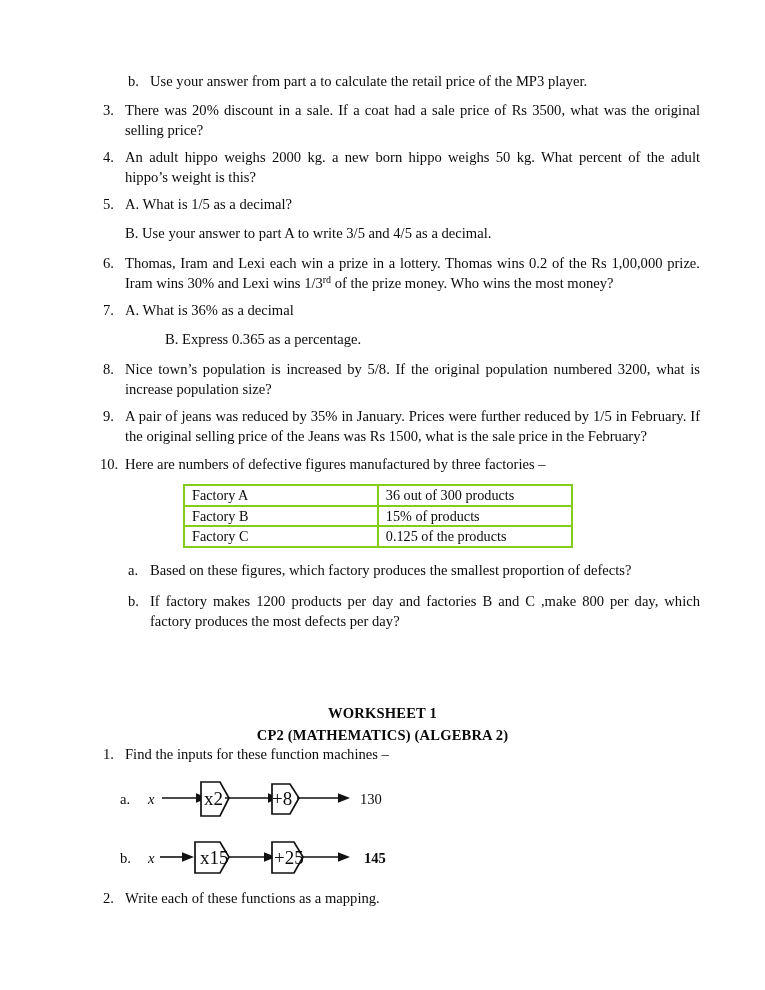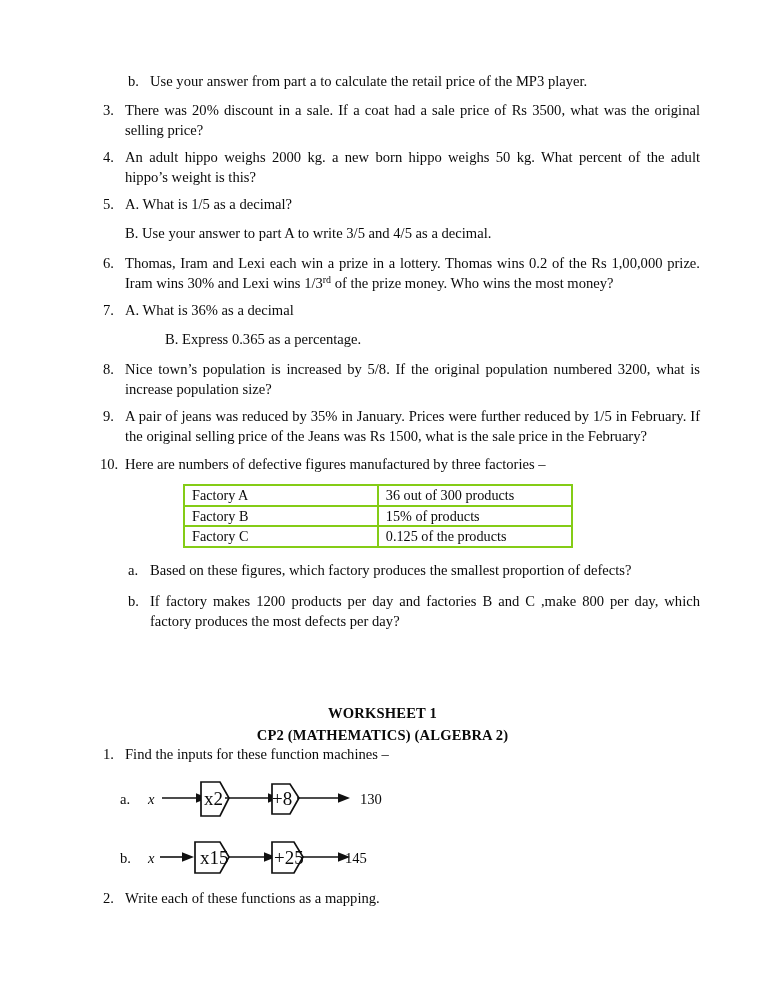--- a/index.html
+++ b/index.html
@@ -285,21 +285,21 @@
       <line x1="108" y1="18" x2="144" y2="18" stroke="#111" stroke-width="1.6"></line>
       <polygon points="144,13.2 156,18 144,22.8" fill="#111"></polygon>
 
       <polygon points="152,3 174,3 183,18 174,34 152,34" fill="#fff" stroke="#111" stroke-width="1.7"></polygon>
 
       <line x1="182" y1="18" x2="218" y2="18" stroke="#111" stroke-width="1.6"></line>
       <polygon points="218,13.2 230,18 218,22.8" fill="#111"></polygon>
     </svg>
     <span class="boxtxt" style="left:80px; top:12px;">x15</span>
     <span class="boxtxt" style="left:154px; top:12px;">+25</span>
-    <span class="result" style="left:225px;">145</span>
+    <span class="result" style="left:244px;font-weight:bold;">145</span>
   </div>
 
   <div class="qblock" style="top:889px;">
     <div class="qrow">
       <span class="qnum">2.</span>
       <span class="qtext nojust">Write each of these functions as a mapping.</span>
     </div>
   </div>
 
 </div>

